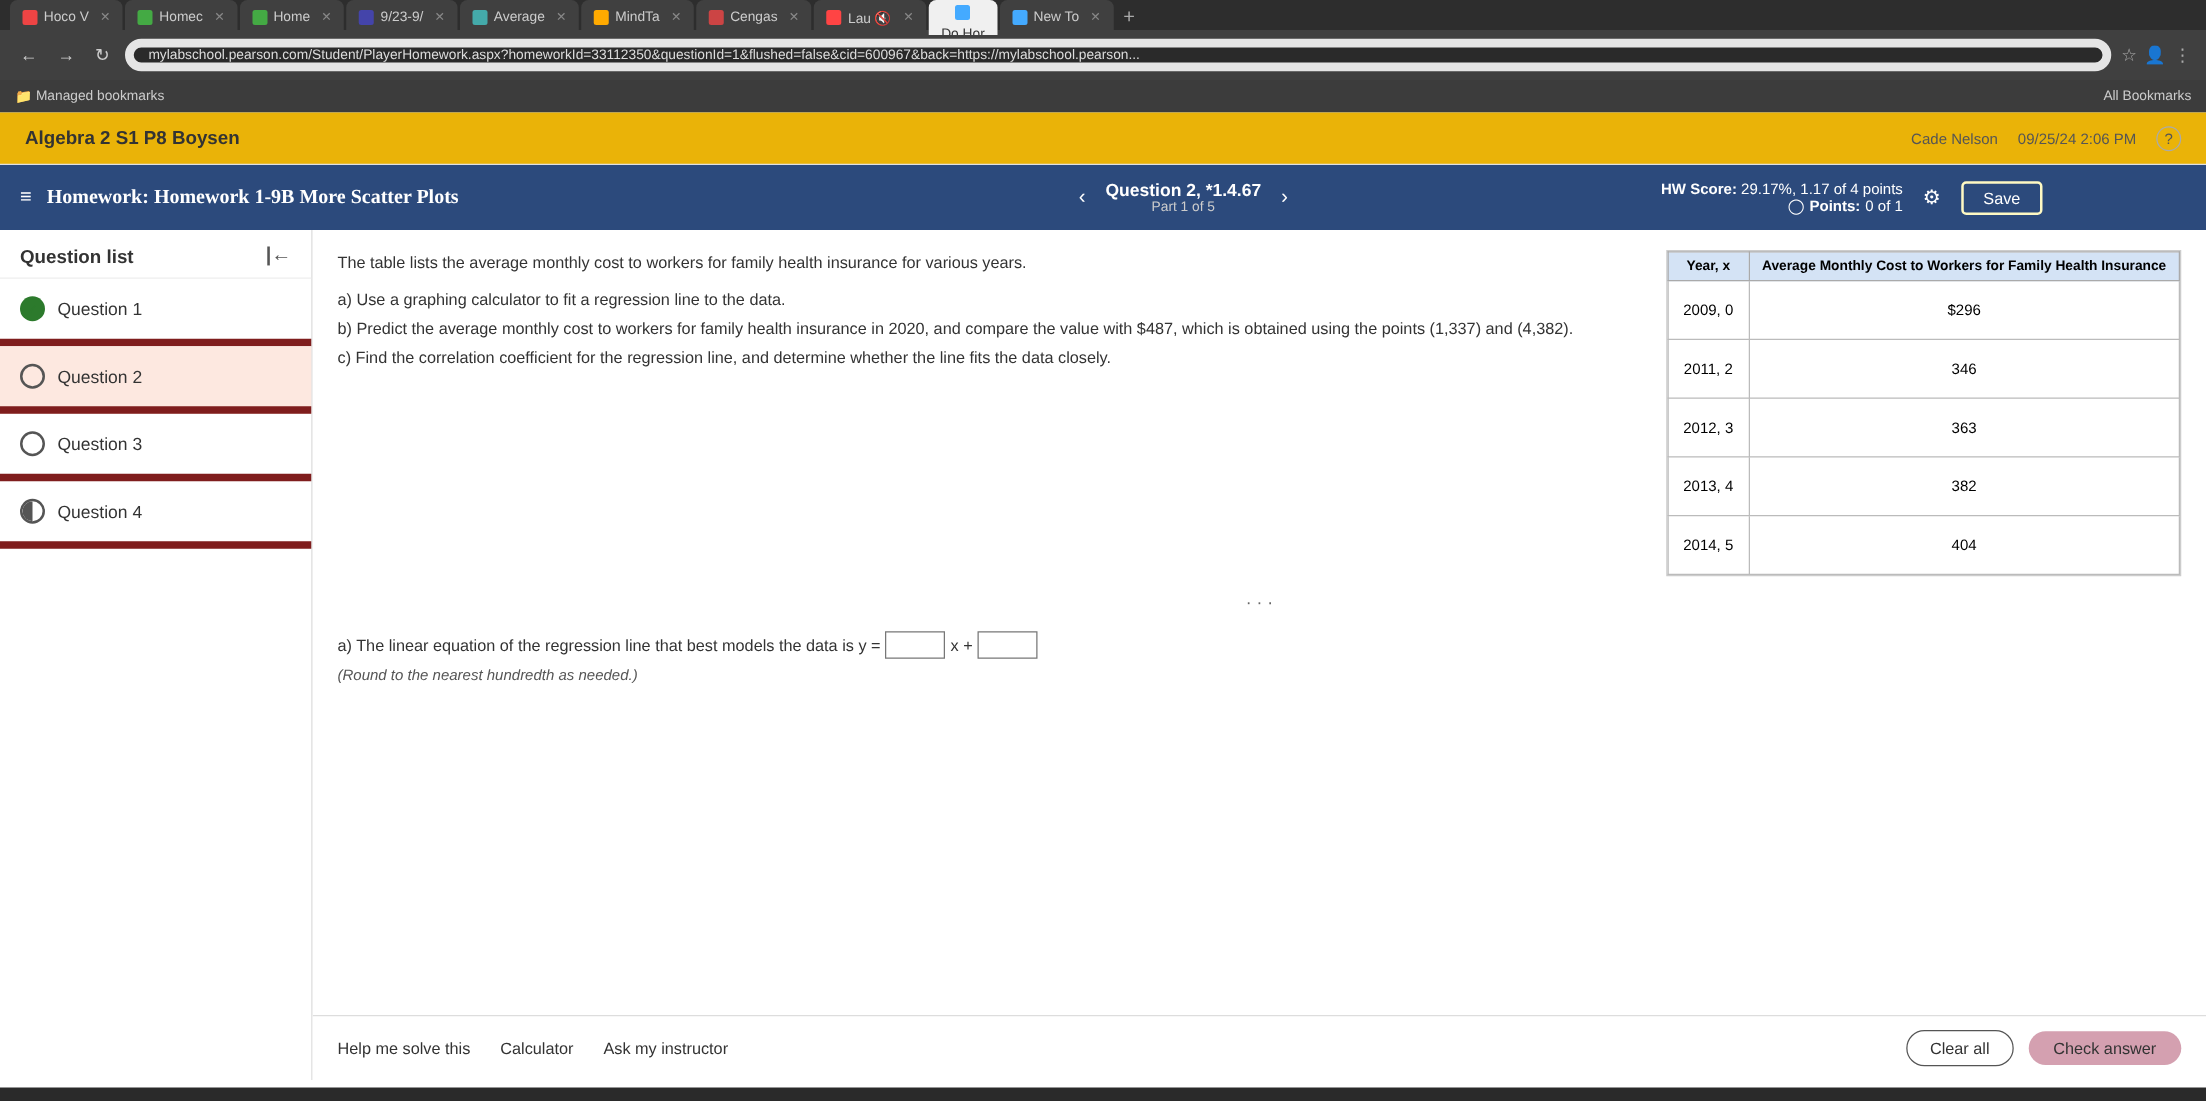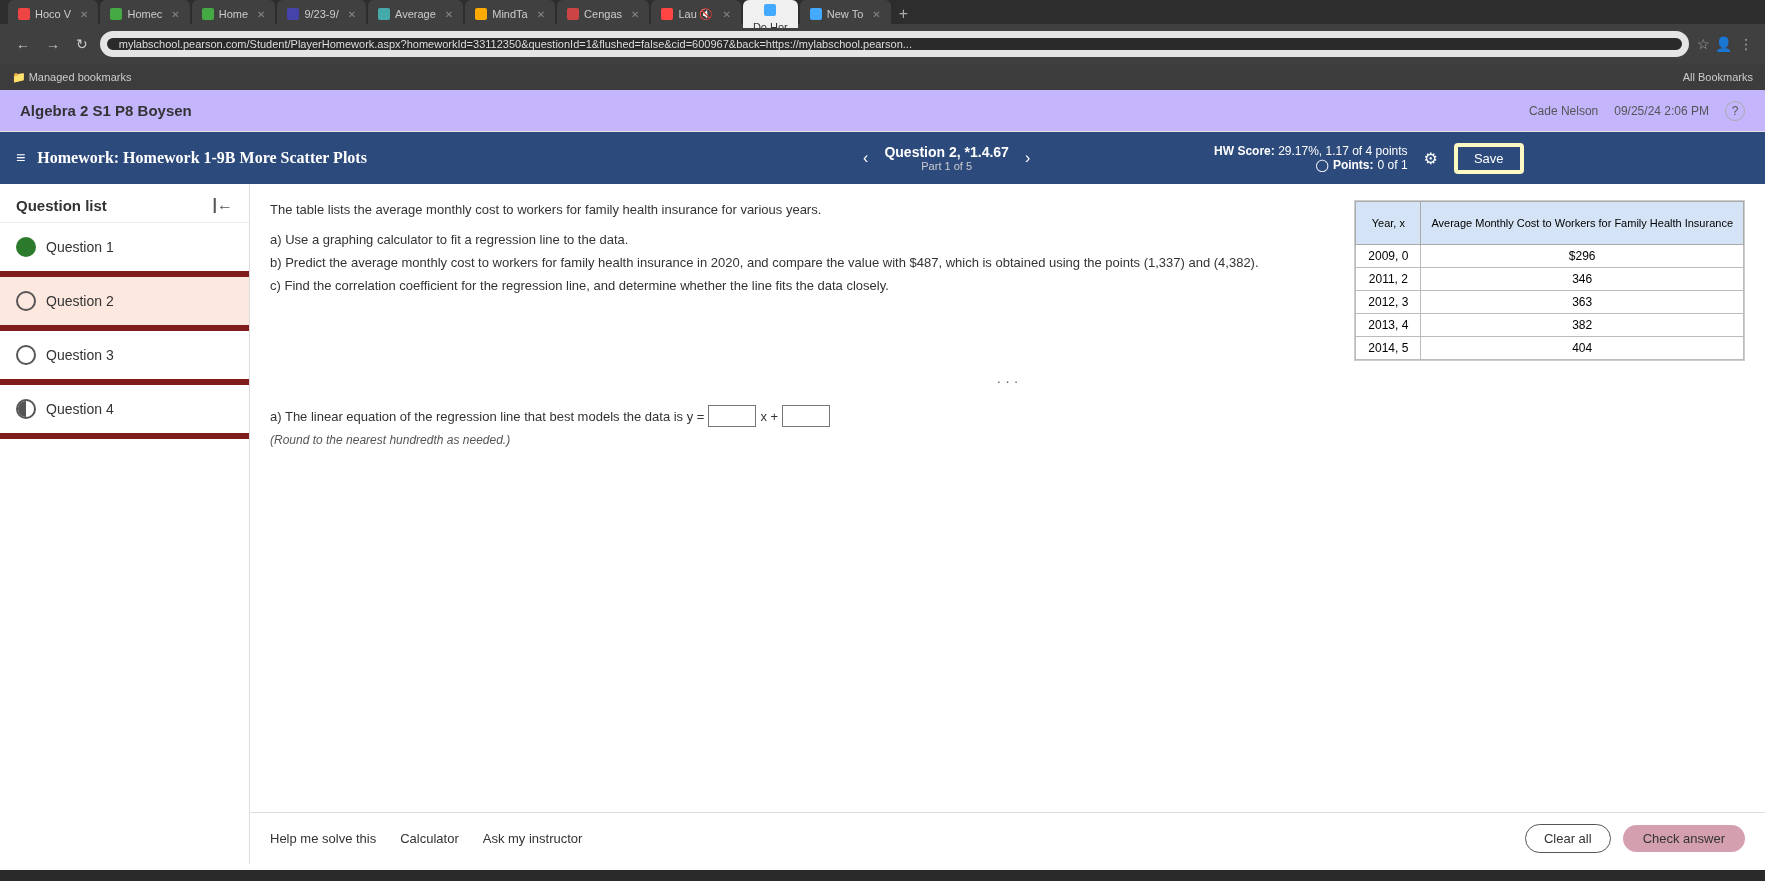--- a/index.html
+++ b/index.html
@@ -21,38 +21,38 @@
     .addr-icon { color: #aaa; font-size: 14px; cursor: pointer; }
 
     .bookmarks-bar { background: #3c3c3c; padding: 3px 12px; height: 26px; display: flex; align-items: center; gap: 12px; }
     .bookmark-item { color: #ccc; font-size: 11px; cursor: pointer; display: flex; align-items: center; gap: 3px; }
     .bookmarks-right { margin-left: auto; color: #ccc; font-size: 11px; }
 
     
     .app { background: #fff; width: 100%; min-height: 780px; }
 
     
-    .app-header { background: #c4b5fd; padding: 8px 20px; display: flex; align-items: center; justify-content: space-between; border-bottom: 1px solid #e0e0e0; height: 42px; }
+    .app-header { background: #eab308; padding: 8px 20px; display: flex; align-items: center; justify-content: space-between; border-bottom: 1px solid #e0e0e0; height: 42px; }
     .app-title { font-size: 15px; font-weight: bold; color: #333; }
     .app-header-right { display: flex; align-items: center; gap: 16px; font-size: 12px; color: #555; }
 
     
     .hw-header { background: #2c4a7c; color: #fff; display: flex; align-items: center; padding: 6px 16px; height: 52px; }
     .hw-menu { margin-right: 12px; font-size: 16px; cursor: pointer; color: #fff; }
     .hw-title { font-size: 16px; font-weight: bold; flex: 1; font-family: Liberation Serif, serif; }
     .hw-nav { display: flex; align-items: center; gap: 8px; flex: 1; justify-content: center; }
     .hw-nav-btn { background: none; border: none; color: #fff; font-size: 16px; cursor: pointer; padding: 2px 8px; }
     .hw-question-info { text-align: center; }
     .hw-question-title { font-size: 14px; font-weight: bold; }
     .hw-question-part { font-size: 11px; color: #ccc; }
-    .hw-score-section { flex: 1; display: flex; align-items: center; justify-content: flex-start; gap: 16px; }
+    .hw-score-section { flex: 1; display: flex; align-items: center; justify-content: center; gap: 16px; }
     .hw-score-text { text-align: right; font-size: 12px; }
     .hw-score-bold { font-weight: bold; }
     .hw-settings-icon { cursor: pointer; font-size: 16px; }
-    .save-btn { background: none; border: 4px solid #fef9c3; color: #fff; padding: 4px 16px; border-radius: 4px; cursor: pointer; font-size: 13px; }
+    .save-btn { background: none; border: 2px solid #fef9c3; color: #fff; padding: 4px 16px; border-radius: 4px; cursor: pointer; font-size: 13px; }
 
     
     .main-content { display: flex; height: 680px; }
 
     
     .question-list { width: 250px; border-right: 1px solid #ddd; padding: 0; background: #fff; flex-shrink: 0; }
     .question-list-header { display: flex; align-items: center; justify-content: space-between; padding: 12px 16px 8px; font-size: 15px; font-weight: bold; color: #333; border-bottom: 1px solid #eee; }
     .collapse-icon { color: #555; cursor: pointer; font-size: 16px; }
     .question-item { display: flex; align-items: center; gap: 10px; padding: 14px 16px; cursor: pointer; border-bottom: 6px solid #7f1d1d; font-size: 14px; color: #333; }
     .question-item.active { background: #fde8e0; }
@@ -65,22 +65,22 @@
 
     
     .question-content { flex: 1; padding: 16px 20px; overflow-y: auto; position: relative; }
 
     .question-desc { font-size: 13px; color: #333; line-height: 1.5; margin-bottom: 8px; }
     .question-parts { font-size: 13px; color: #333; line-height: 1.8; }
 
     
     .data-table-container { float: right; margin: 0 0 12px 16px; border: 1px solid #ccc; }
     .data-table { border-collapse: collapse; font-size: 12px; }
-    .data-table th { background: #d4e3f5; border: 1px solid #aaa; padding: 15px 10px; text-align: center; font-size: 11px; font-weight: normal; }
-    .data-table td { border: 1px solid #bbb; padding: 4px 12px; text-align: center; }
+    .data-table th { background: #d4e3f5; border: 1px solid #aaa; padding: 5px 10px; text-align: center; font-size: 11px; font-weight: bold; }
+    .data-table td { border: 1px solid #bbb; padding: 16px 12px; text-align: center; }
 
     .expand-btn { display: block; margin: 8px auto; text-align: center; color: #666; cursor: pointer; font-size: 14px; }
 
     
     .answer-section { margin-top: 16px; clear: both; }
     .equation-line { font-size: 13px; color: #333; margin-bottom: 6px; display: flex; align-items: center; gap: 4px; }
     .answer-box { width: 48px; height: 22px; border: 1px solid #777; display: inline-block; vertical-align: middle; }
     .round-note { font-size: 12px; color: #555; font-style: italic; }
 
     

